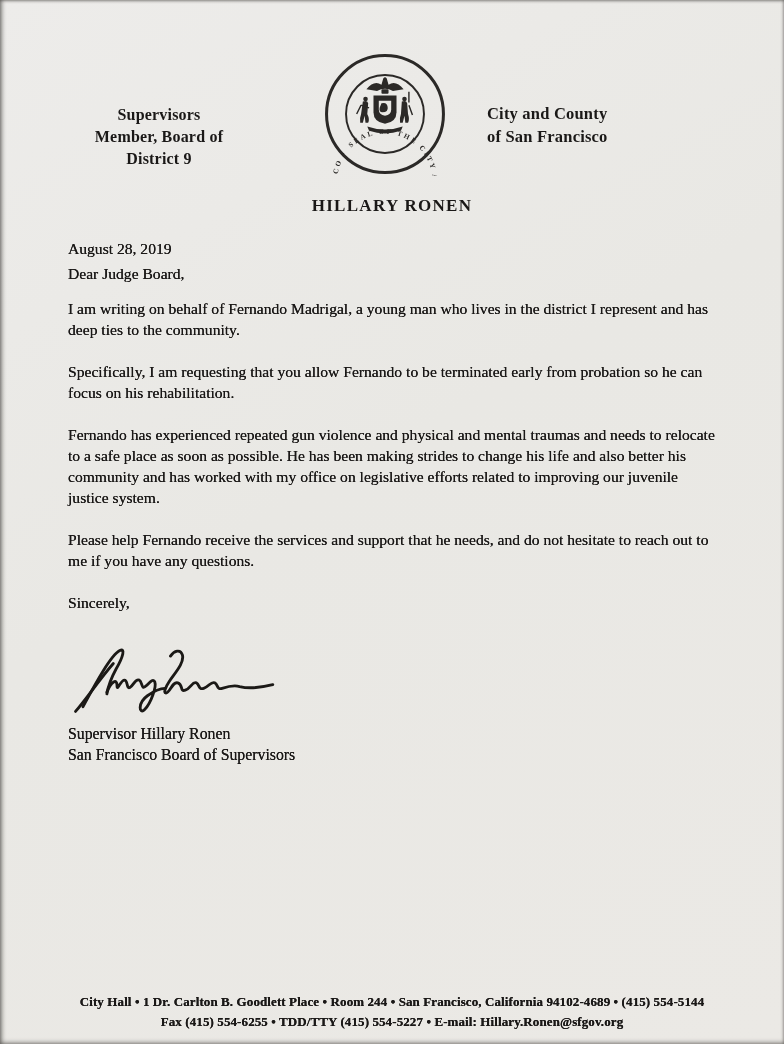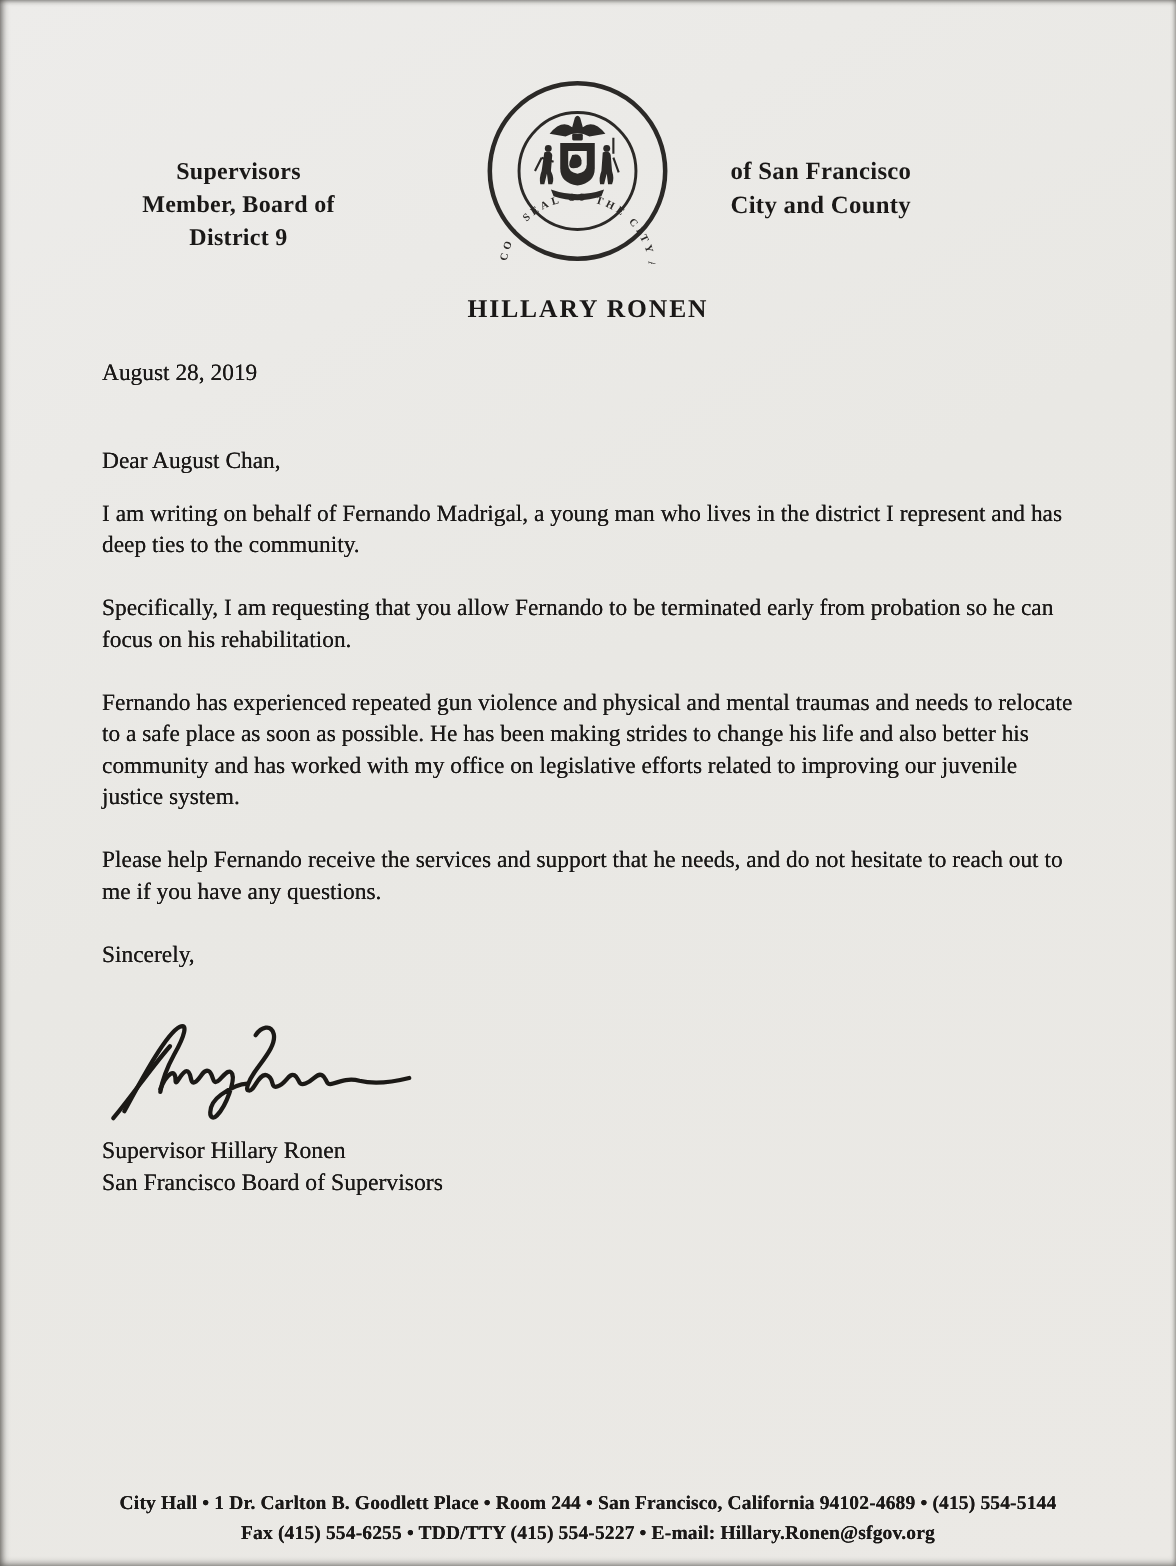--- a/index.html
+++ b/index.html
@@ -35,21 +35,21 @@
     position:absolute;left:0;top:196px;width:100%;
     text-align:center;font-size:17px;font-weight:bold;letter-spacing:1.3px;
   }
   
   .body{
     position:absolute;left:68px;top:238px;width:652px;
     font-size:15.6px;line-height:21px;
     text-shadow:0 0 .4px currentColor;
   }
   .body p{margin:0 0 21px 0;}
-  .body .date{margin-bottom:38px;font-family:Liberation Serif, serif;}
+  .body .date{margin-bottom:4px;font-family:Liberation Serif, serif;}
   .body .salutation{margin-bottom:14px;}
   .body .closing{margin-top:15px;margin-bottom:16px;}
   .sig{
     display:block;margin:27px 0 0 2px;width:212px;height:82px;
   }
   .signer{margin-top:1px;font-size:15.8px;line-height:21px;
     text-shadow:0 0 .4px currentColor;}
   
   .footer{
     position:absolute;left:0;top:992px;width:100%;
@@ -94,29 +94,29 @@
 
       <circle class="seal-fill" cx="92" cy="53" r="2.6"></circle>
       <path class="seal-fill" d="M89,56 q5,-2 6,2 l1,12 q2,6 0,10 l-3,0 l-1,-8 l-2,8 l-3,0 q-1,-5 1,-10 Z"></path>
       <path class="seal-ink" stroke-width="1.6" d="M97,60 l4,11 M97,57 l0,-12"></path>
 
       <path class="seal-fill" d="M50,84 q20,7 40,0 l-2,5 q-18,6 -36,0 Z"></path>
     </svg>
   </div>
 
   <div class="lh-right">
+    <div>City and County</div>
     <div>of San Francisco</div>
-    <div>City and County</div>
   </div>
 
   <div class="name-title">HILLARY RONEN</div>
 
   <div class="body">
     <p class="date">August 28, 2019</p>
-    <p class="salutation">Dear August Chan,</p>
+    <p class="salutation">Dear Judge Board,</p>
     <p>I am writing on behalf of Fernando Madrigal, a young man who lives in the district I represent and has deep ties to the community.</p>
     <p>Specifically, I am requesting that you allow Fernando to be terminated early from probation so he can focus on his rehabilitation.</p>
     <p>Fernando has experienced repeated gun violence and physical and mental traumas and needs to relocate to a safe place as soon as possible.  He has been making strides to change his life and also better his community and has worked with my office on legislative efforts related to improving our juvenile justice system.</p>
     <p>Please help Fernando receive the services and support that he needs, and do not hesitate to reach out to me if you have any questions.</p>
     <p class="closing">Sincerely,</p>
 
     <svg class="sig" viewBox="0 0 230 88">
       <g stroke="#1b1916" stroke-width="3.1" fill="none" stroke-linecap="round" stroke-linejoin="round">
         <path d="M14,72 C26,50 44,16 54,11 C60,8 58,17 50,31 C44,42 41,52 40,58"></path>
         <path d="M6,77 C18,63 33,41 47,25"></path>

